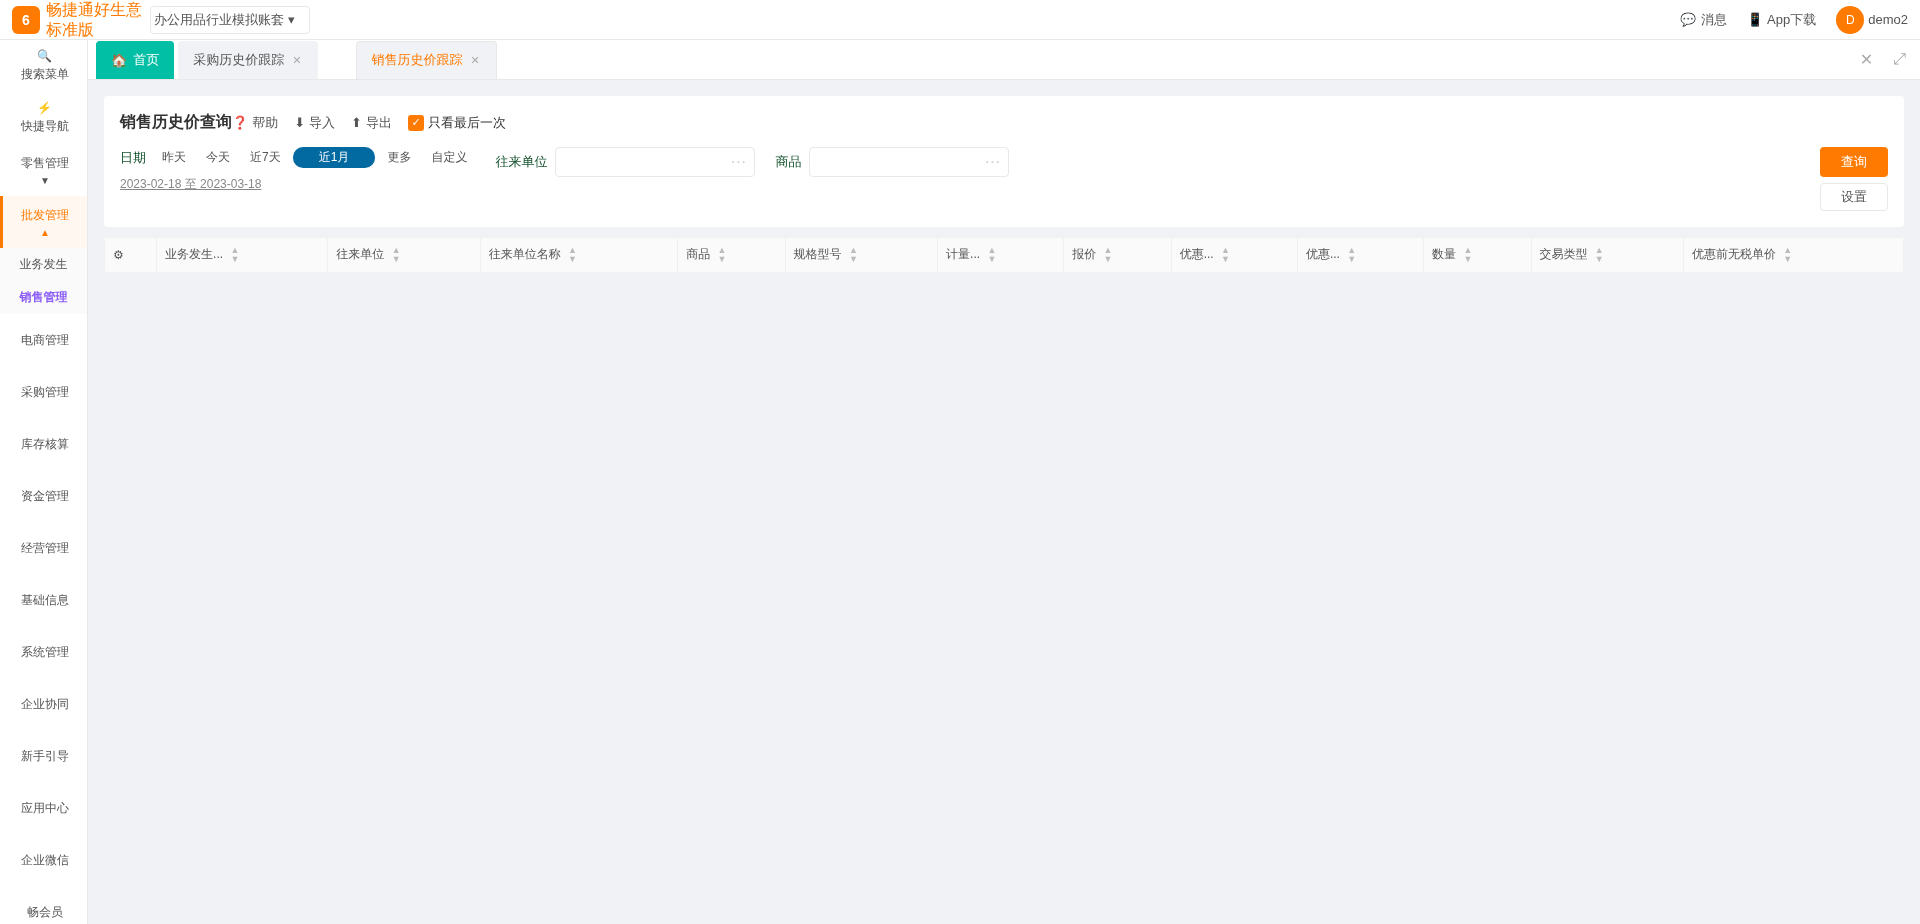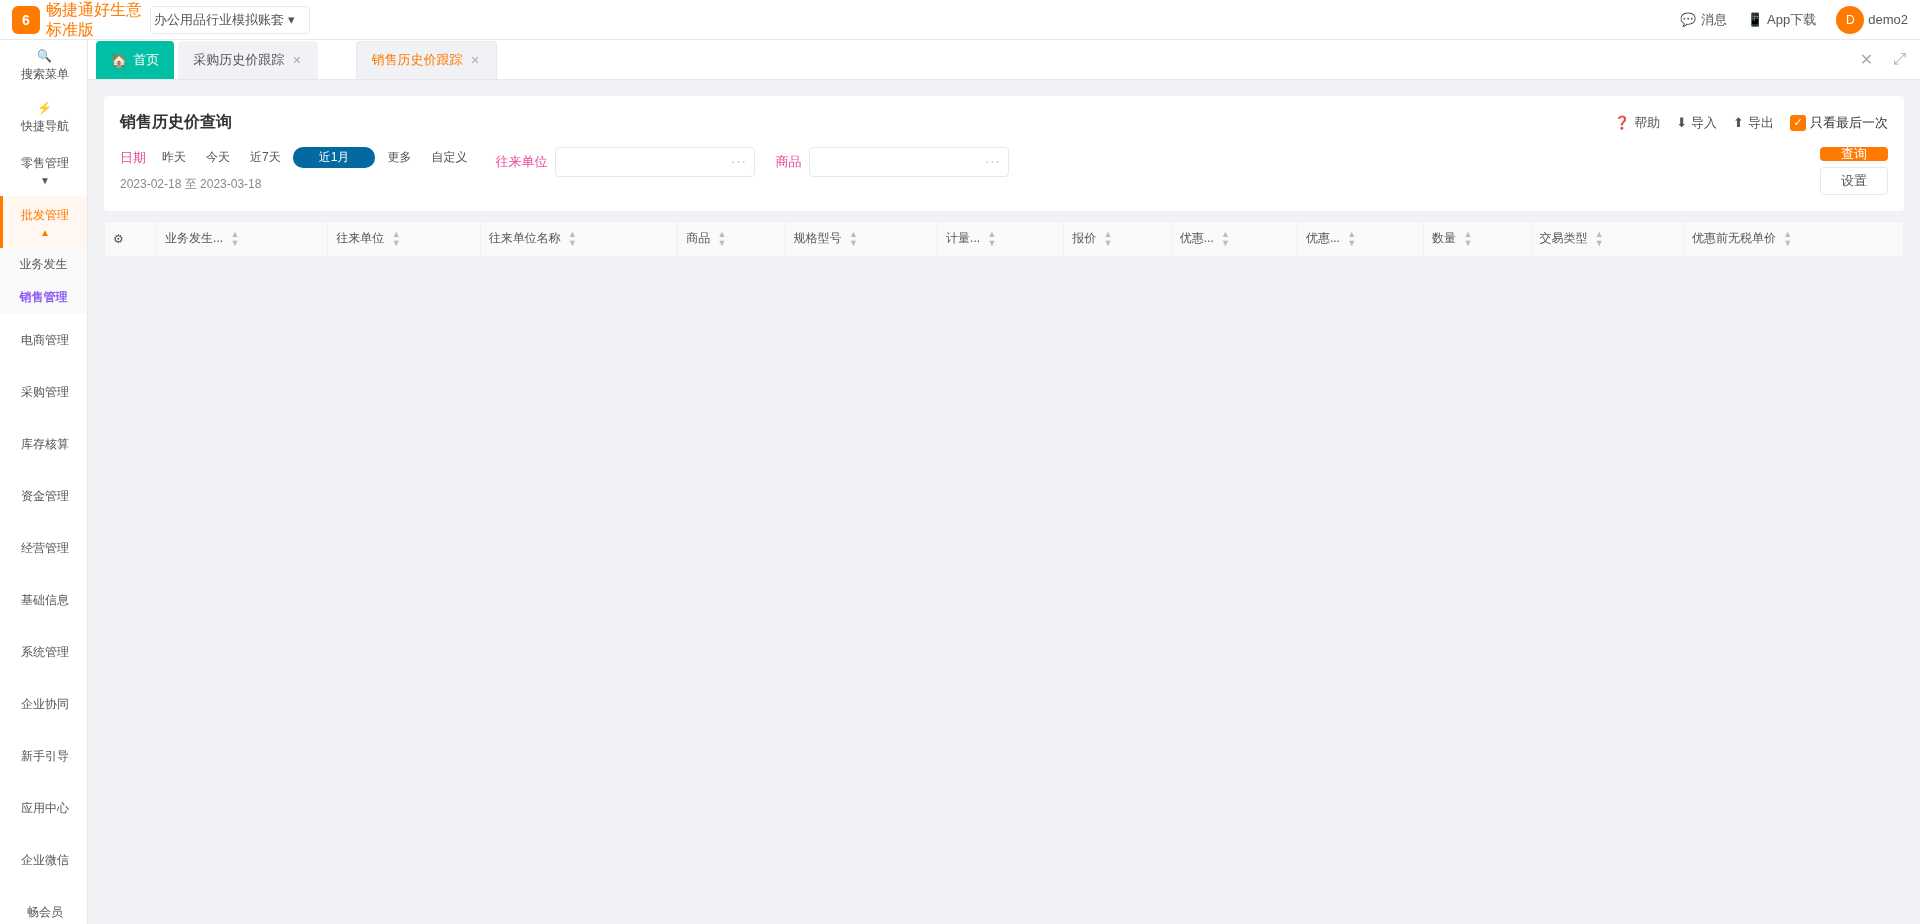--- a/index.html
+++ b/index.html
@@ -201,21 +201,20 @@
     
     .query-panel {
       background: #fff;
       border-radius: 4px;
       padding: 16px;
       margin-bottom: 10px;
     }
     .query-panel-header {
       display: flex;
       align-items: center;
-      justify-content: space-between;
       margin-bottom: 14px;
     }
     .page-title {
       font-size: 16px;
       font-weight: bold;
       color: #333;
     }
     .header-actions {
       display: flex;
       align-items: center;
@@ -256,21 +255,21 @@
       gap: 20px;
       flex-wrap: wrap;
     }
     .filter-group {
       display: flex;
       align-items: center;
       gap: 8px;
     }
     .filter-label {
       font-size: 13px;
-      color: #ec4899;
+      color: #14532d;
       white-space: nowrap;
     }
     .date-options {
       display: flex;
       align-items: center;
       gap: 4px;
     }
     .date-option {
       padding: 2px 8px;
       border-radius: 3px;
@@ -281,20 +280,21 @@
     .date-option.active {
       background: #0369a1;
       color: #fff;
       border-radius: 10px;
       padding: 2px 26px;
     }
     .date-range {
       font-size: 12px;
       color: #888;
       margin-top: 4px;
+      text-decoration: underline;
     }
     .filter-input {
       border: 1px solid #e8e8e8;
       border-radius: 4px;
       padding: 4px 8px;
       font-size: 13px;
       color: #333;
       min-width: 200px;
       outline: none;
       cursor: pointer;
@@ -315,21 +315,21 @@
       margin-left: auto;
     }
     .btn-query {
       background: #ff7a00;
       color: #fff;
       border: none;
       border-radius: 4px;
       padding: 6px 20px;
       font-size: 13px;
       cursor: pointer;
-      height: 14px;
+      height: 30px;
       display: flex;
       align-items: center;
       justify-content: center;
     }
     .btn-settings {
       background: #fff;
       color: #555;
       border: 1px solid #e8e8e8;
       border-radius: 4px;
       padding: 4px 20px;

